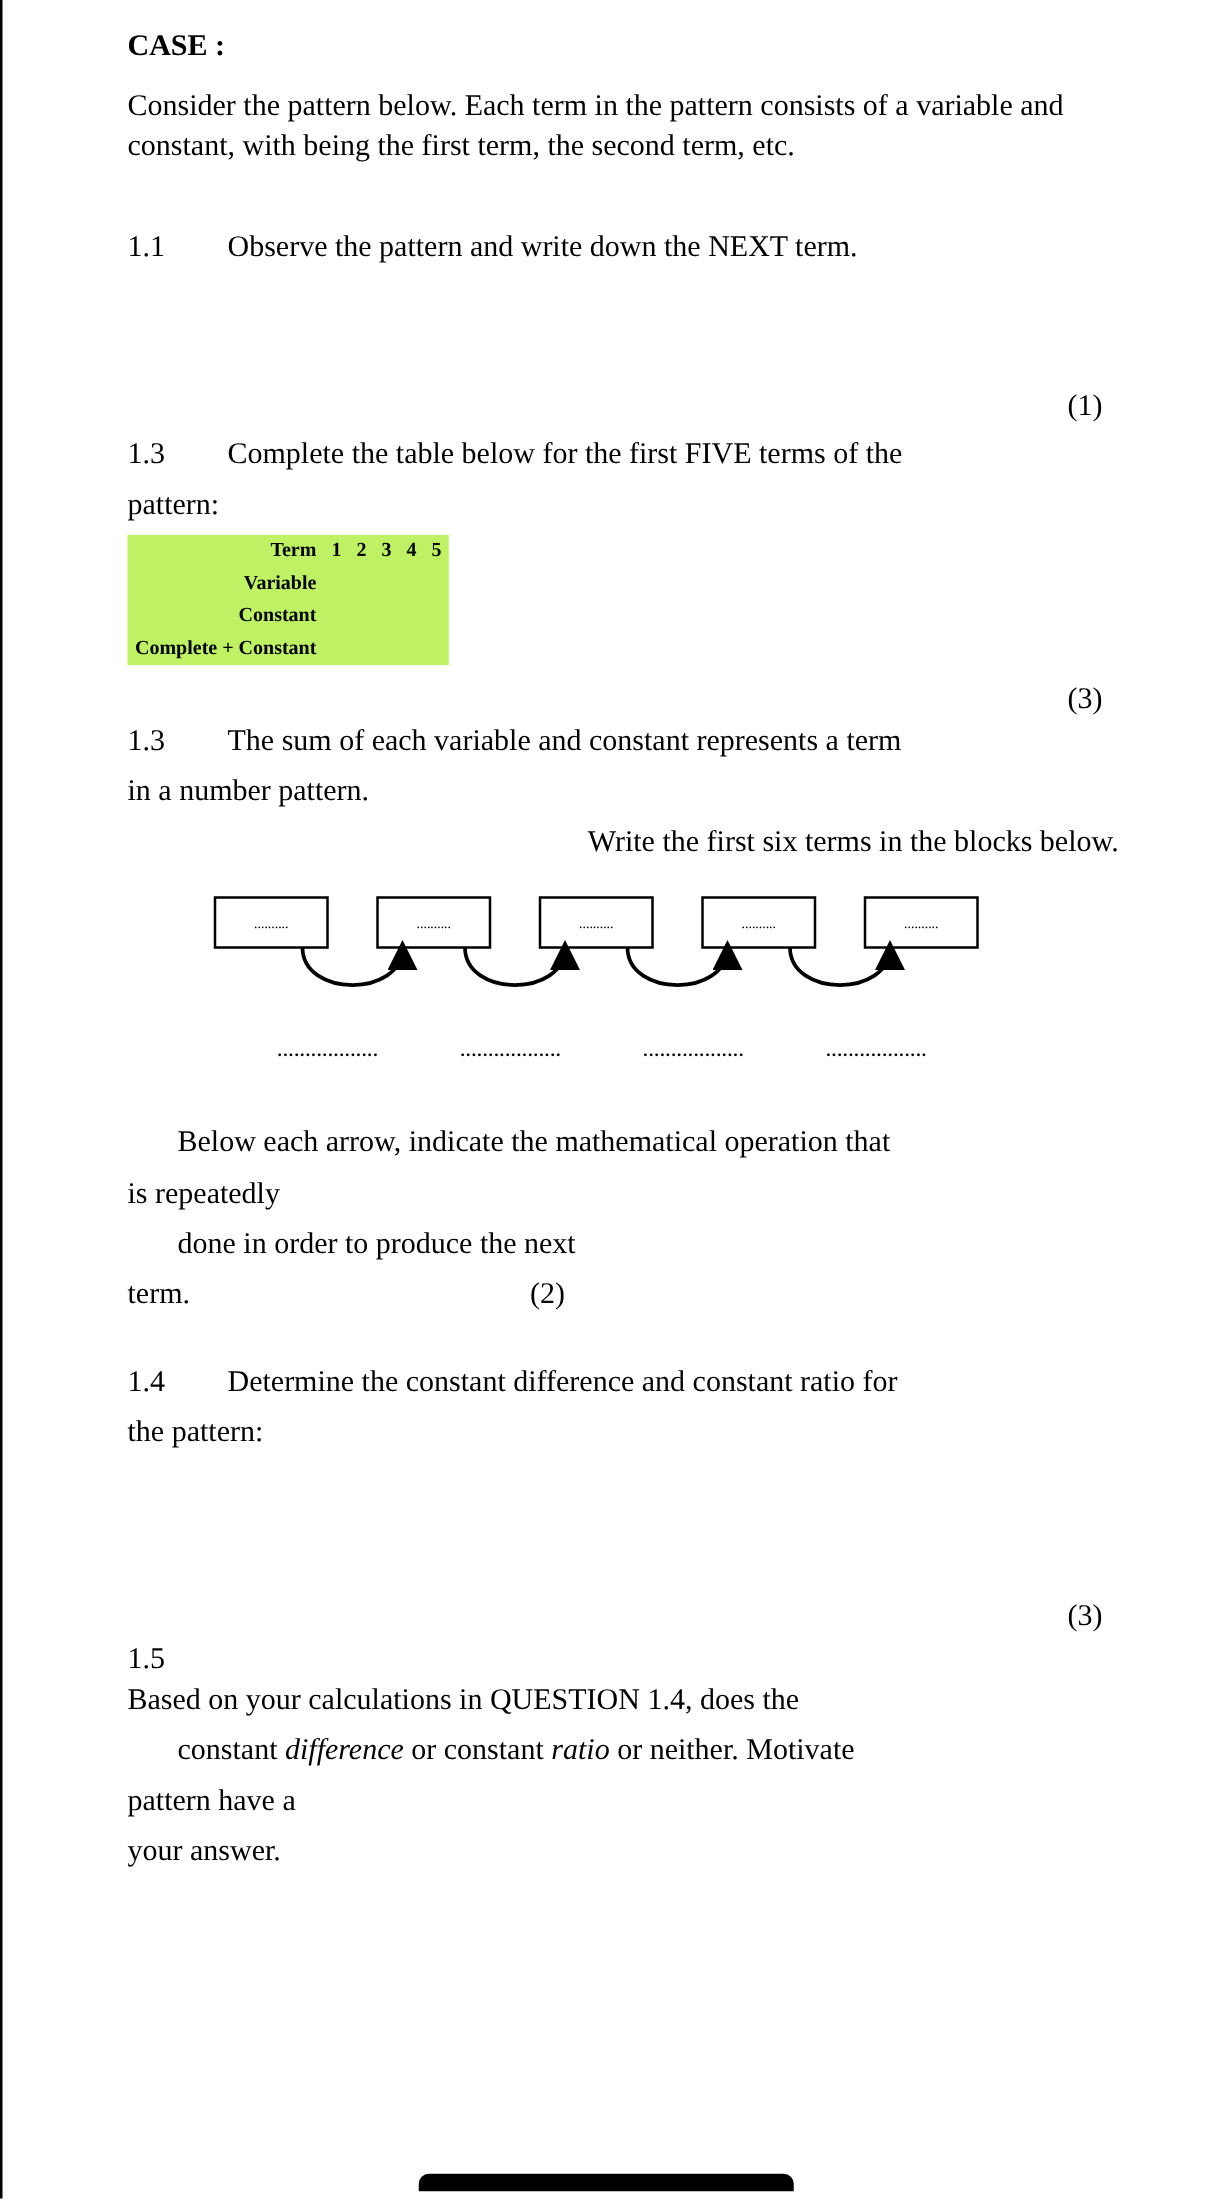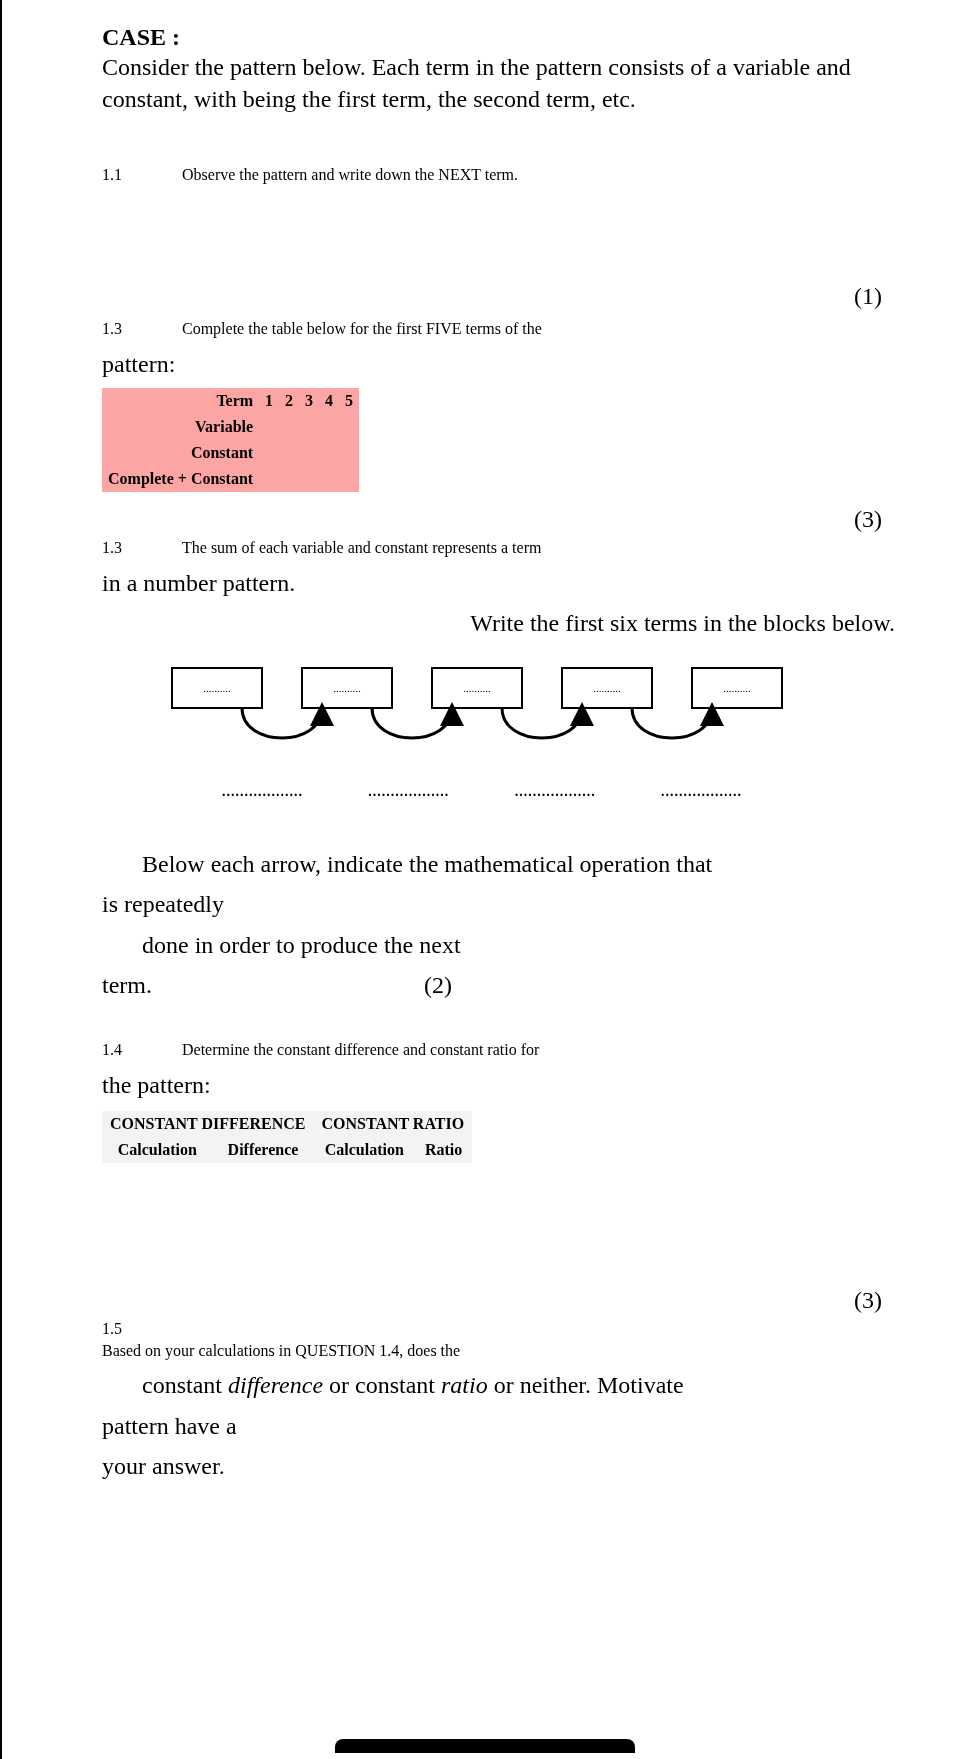--- a/index.html
+++ b/index.html
@@ -13,30 +13,31 @@
     width: 967px;
     min-height: 1759px;
     box-sizing: border-box;
     padding: 24px 72px 24px 100px;
     position: relative;
     border-left: 2px solid #000;
   }
   .case-title {
     font-weight: bold;
     font-size: 24px;
+    margin-bottom: 18px;
   }
   .intro {
     font-size: 24px;
     line-height: 1.35;
     margin-bottom: 48px;
     max-width: 760px;
   }
   .q-row {
     display: flex;
-    font-size: 16px;
+    font-size: 24px;
     max-width: 780px;
     margin-bottom: 8px;
     align-items: flex-start;
     line-height: 1.35;
   }
   .q-num {
     width: 80px;
     flex-shrink: 0;
   }
   .q-text {
@@ -53,21 +54,21 @@
     text-align: right;
     max-width: 780px;
     margin-bottom: 8px;
   }
   .spacer-l { height: 90px; }
   .spacer-m { height: 30px; }
 
   
   .tbl1 {
     border-collapse: collapse;
-    background: #fca5a5;
+    background: #bef264;
     font-size: 16px;
     font-weight: bold;
     margin-bottom: 14px;
     margin-top: 8px;
   }
   .tbl1 td, .tbl1 th {
     padding: 4px 6px;
     text-align: center;
   }
   .tbl1 .lbl {
@@ -238,34 +239,20 @@
   </div>
 
   <div class="spacer-m"></div>
 
   <div class="q-row">
     <div class="q-num">1.4</div>
     <div class="q-text">Determine the constant difference and constant ratio for</div>
   </div>
   <div class="q-cont">the pattern:</div>
 
-  <table class="tbl2">
-    <tbody>
-        <tr>
-      <td colspan="2">CONSTANT DIFFERENCE</td>
-      <td colspan="2">CONSTANT RATIO</td>
-    </tr>
-    <tr>
-      <td>Calculation</td>
-      <td>Difference</td>
-      <td>Calculation</td>
-      <td>Ratio</td>
-    </tr>
-  </tbody>
-    </table>
 
   <div style="height:110px;"></div>
   <div class="marks">(3)</div>
 
   <div class="q-row" style="margin-top:-4px;flex-direction:column;">
     <div class="q-num">1.5</div>
     <div class="q-text">Based on your calculations in QUESTION 1.4, does the</div>
   </div>
   <div class="q-cont" style="padding-left:40px;">
     <span>constant </span><span class="italic">difference</span><span> or constant </span><span class="italic">ratio</span><span> or neither. Motivate</span>

